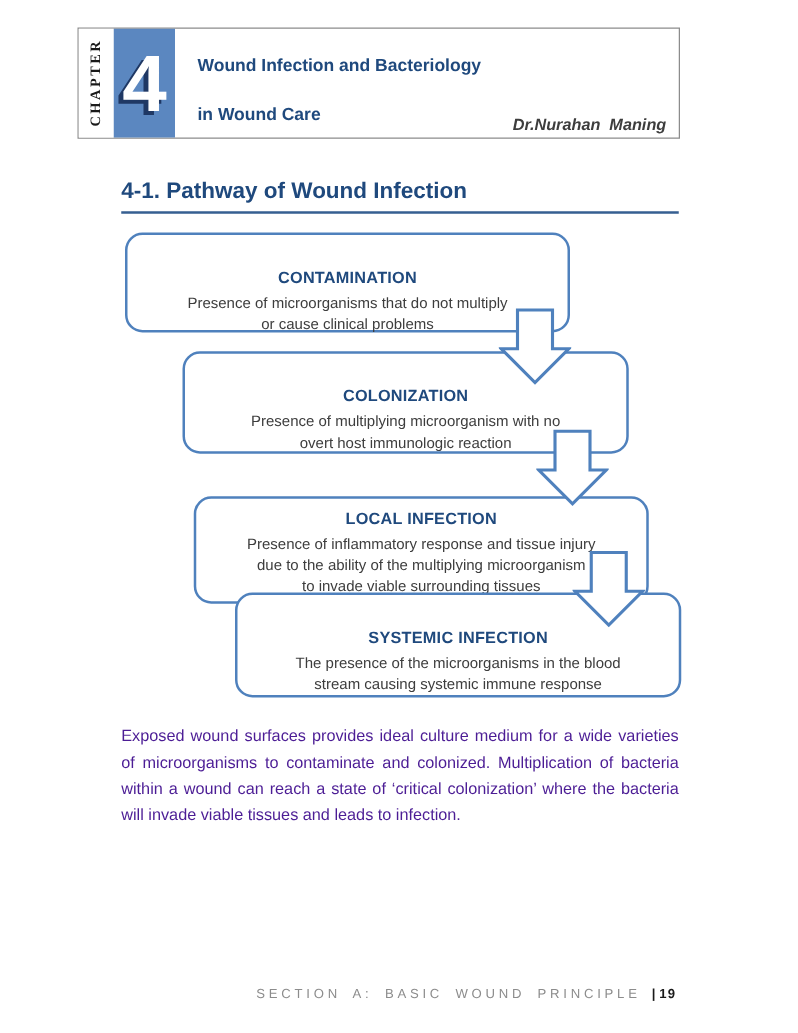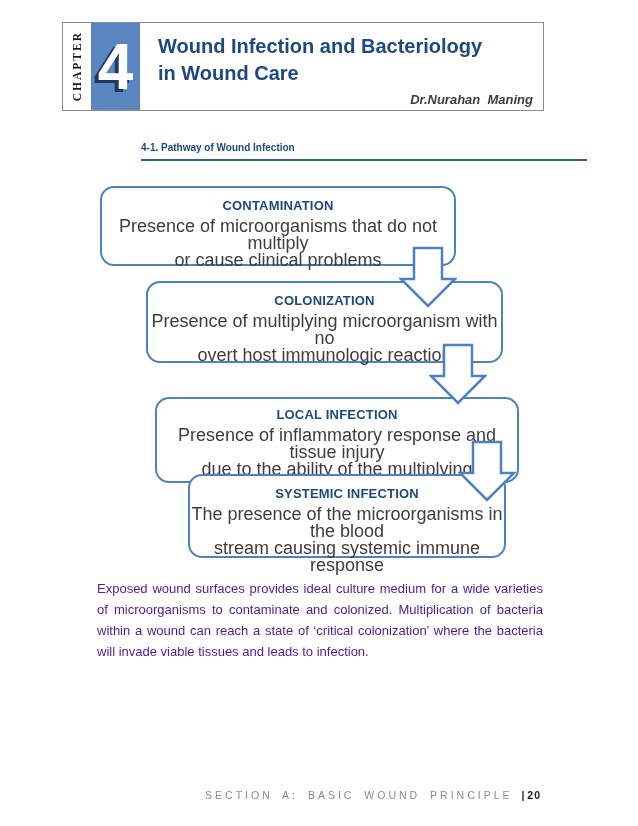--- a/index.html
+++ b/index.html
@@ -24,48 +24,48 @@
   .chapter-number-tile{
     position:absolute;left:28px;top:0;bottom:0;width:49px;background:#5b87c0;
     display:flex;align-items:center;justify-content:center;overflow:hidden;
   }
   .chapter-number{
     font-size:64px;font-weight:bold;color:#ffffff;line-height:1;
     text-shadow:-4px 3px 0 #1f3864;
   }
   .chapter-title{
     position:absolute;left:95px;top:10px;right:10px;
-    font-size:20px;font-weight:bold;color:#1F497D;line-height:27px;
+    font-size:14px;font-weight:bold;color:#1F497D;line-height:39px;
     white-space:pre-line;
   }
   .chapter-author{
     position:absolute;right:10px;bottom:3px;
     font-size:13px;font-weight:bold;font-style:italic;color:#3d3d3d;white-space:pre;
   }
   
   .section-heading{
     position:absolute;left:97px;top:142px;width:446px;
-    font-size:10px;font-weight:bold;color:#1F497D;
-    padding-bottom:6px;border-bottom:2px solid #365F91;box-sizing:content-box;margin-left:44px;
+    font-size:18px;font-weight:bold;color:#1F497D;
+    padding-bottom:6px;border-bottom:2px solid #365F91;box-sizing:content-box;
   }
   
   .flow-box{
     position:absolute;background:#fff;border:2.5px solid #4F81BD;border-radius:14px;
     box-sizing:border-box;text-align:center;z-index:1;
   }
   .box-1{left:100px;top:186px;width:356px;height:80px;}
   .box-2{left:146px;top:281px;width:357px;height:82px;}
   .box-3{left:155px;top:376px;width:364px;height:86px;margin-top:21px;}
-  .box-4{left:188px;top:474px;width:318px;height:84px;}
+  .box-4{left:188px;top:474px;width:357px;height:84px;}
   .flow-title{
-    padding-top:10px;font-size:13px;font-weight:bold;color:#1F497D;letter-spacing:.2px;
+    padding-top:26px;font-size:13px;font-weight:bold;color:#1F497D;letter-spacing:.2px;
   }
   .box-3 .flow-title{padding-top:8px;}
   .flow-body{
-    margin-top:5px;font-size:18px;line-height:17px;color:#3d3d3d;white-space:pre-line;
+    margin-top:5px;font-size:12px;line-height:17px;color:#3d3d3d;white-space:pre-line;
   }
   .flow-arrow{position:absolute;width:58px;height:62px;z-index:2;}
   .arrow-1{left:399px;top:246px;}
   .arrow-2{left:429px;top:343px;}
   .arrow-3{left:458px;top:440px;}
   
   .body-text{position:absolute;left:97px;top:578px;width:446px;}
   .para{margin:0;font-size:13px;line-height:21px;color:#4c1d95;}
   .para-justified{text-align:justify;}
   
@@ -134,16 +134,16 @@
     </svg>
   </div>
 
   <div class="body-text">
     <p class="para para-justified">Exposed wound surfaces provides ideal culture medium for a wide varieties of microorganisms to contaminate and colonized.  Multiplication of bacteria within a wound can reach a state of ‘critical colonization’ where the bacteria will invade viable tissues and leads to infection.</p>
   </div>
 
   <footer class="page-footer">
     <span class="footer-section">SECTION A: BASIC WOUND PRINCIPLE</span>
     <span class="footer-sep">|</span>
-    <span class="footer-page">20</span>
+    <span class="footer-page">19</span>
   </footer>
 
 </div>
 
 </body></html>

